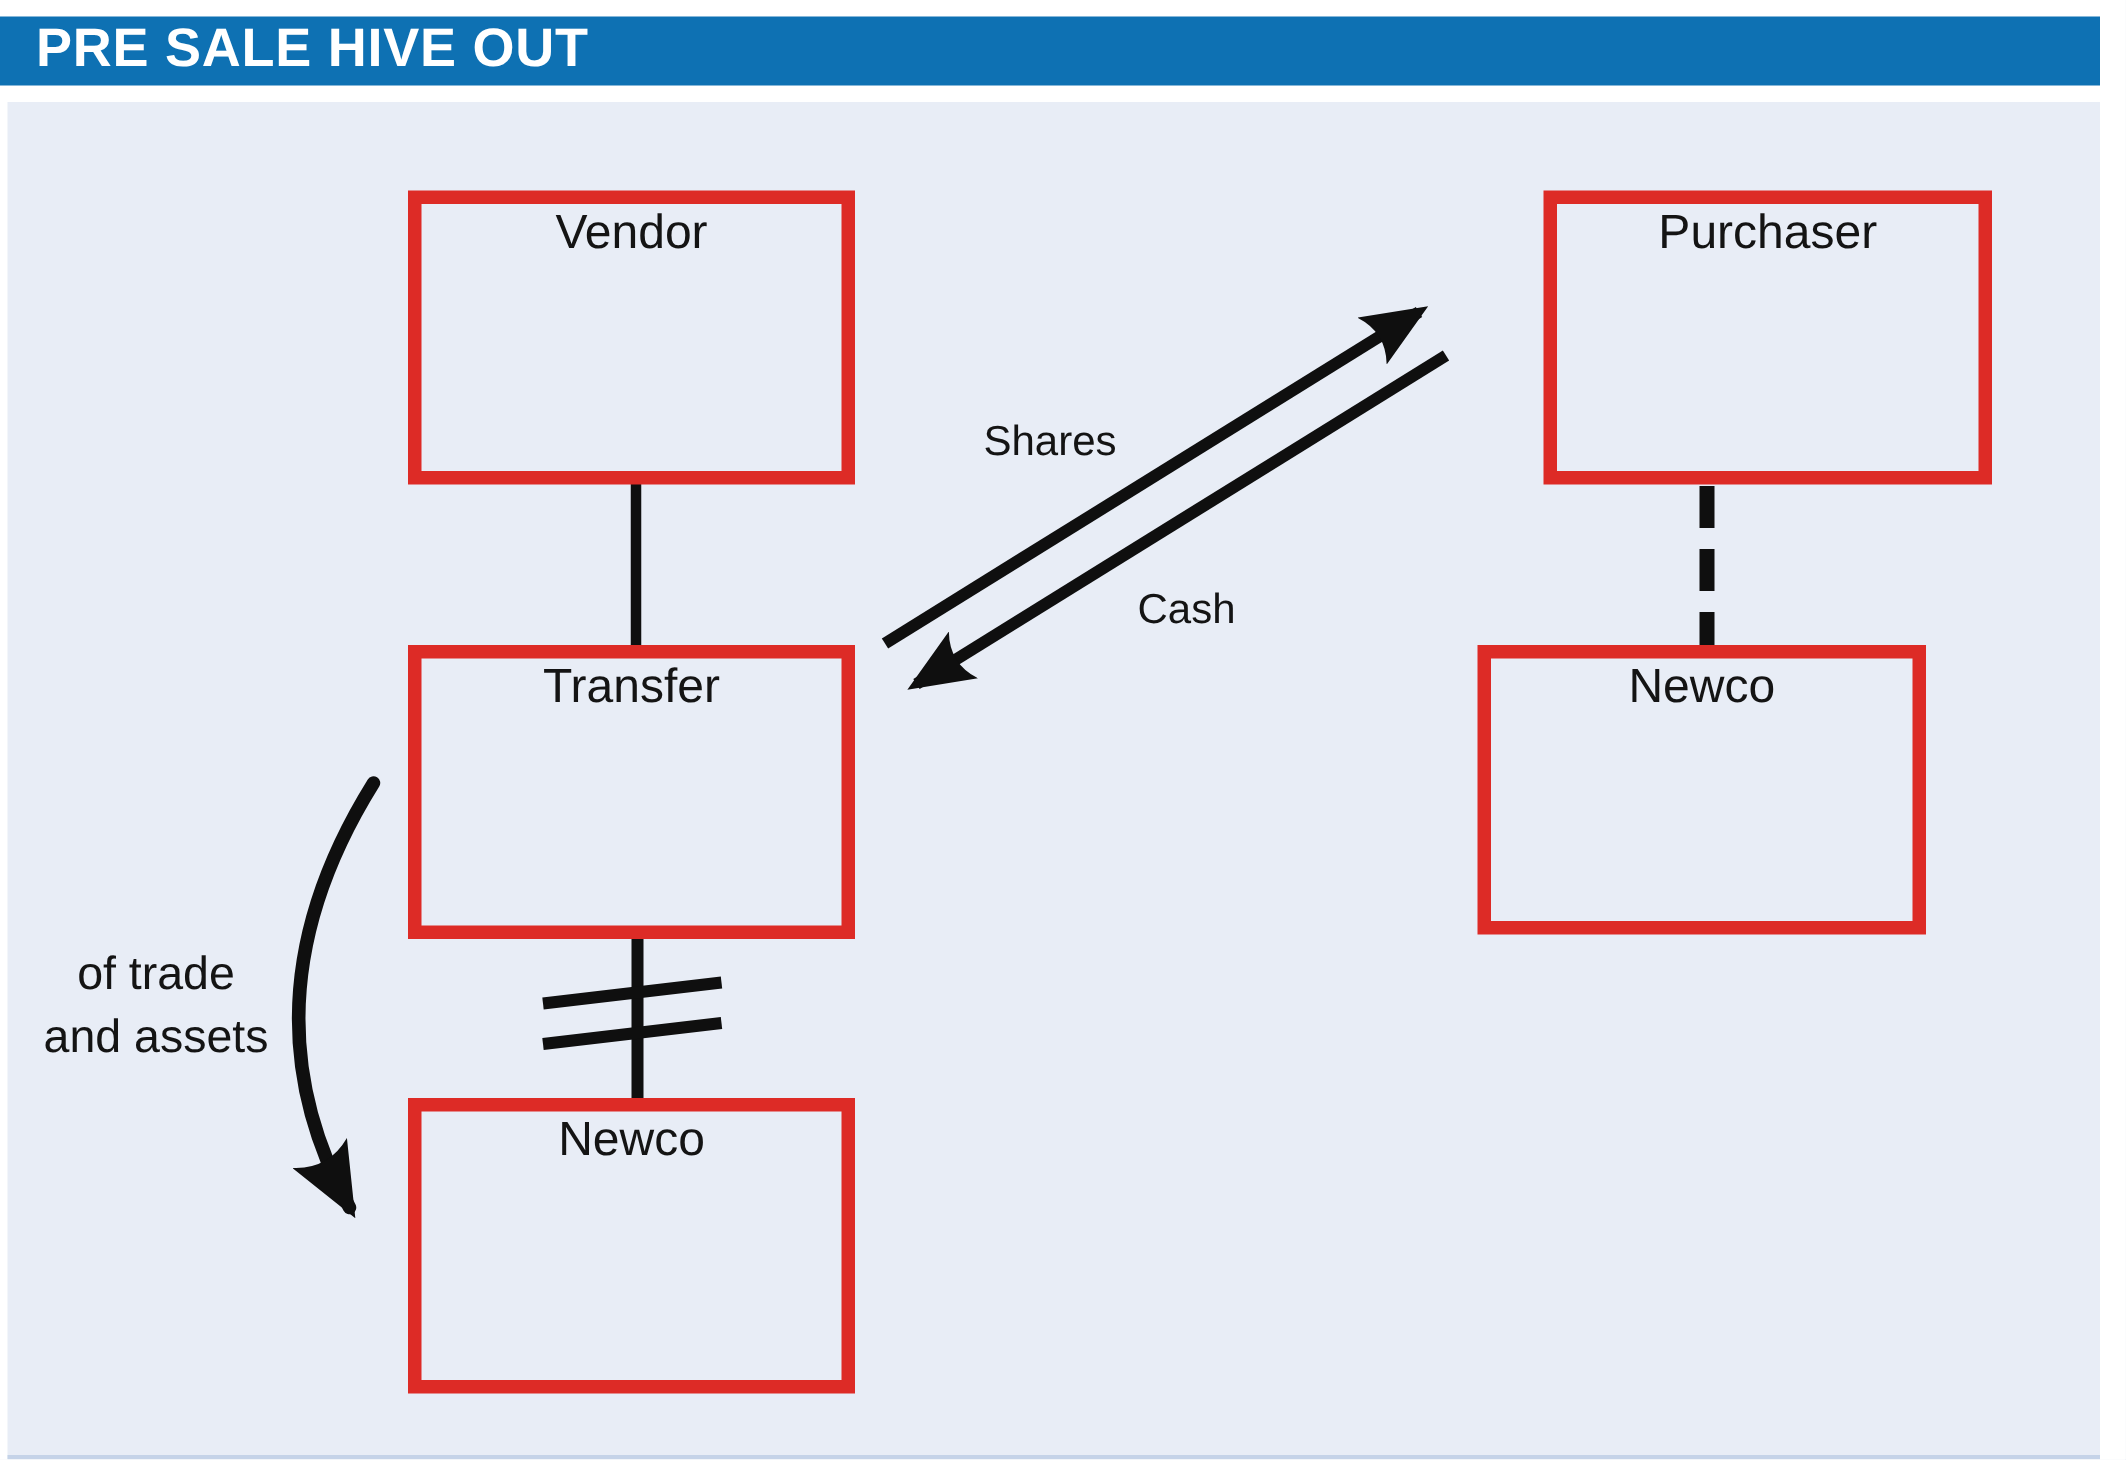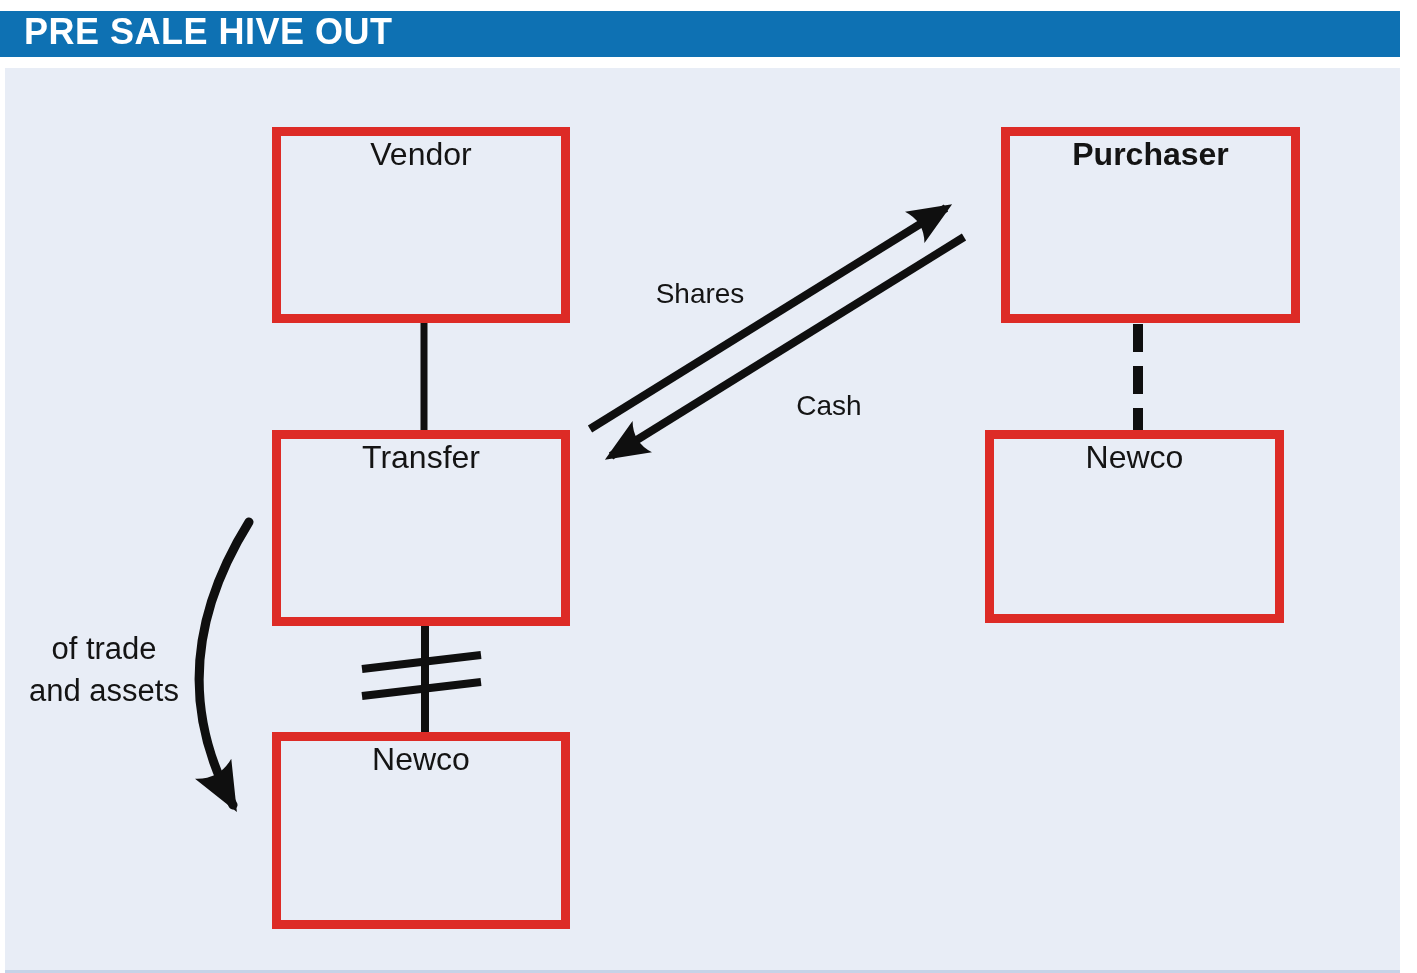--- a/index.html
+++ b/index.html
@@ -49,34 +49,34 @@
   .node {
     position: absolute;
     border: 9px solid #dd2b26;
     background: transparent;
     display: flex;
     justify-content: center;
     font-size: 32px;
     color: #141414;
   }
   .node-vendor       { left: 272px; top: 127px; width: 298px; height: 196px; }
-  .node-purchaser    { left: 1001px; top: 127px; width: 299px; height: 196px; font-weight: bold; }
+  .node-purchaser    { left: 1029px; top: 127px; width: 299px; height: 196px; }
   .node-company      { left: 272px; top: 430px; width: 298px; height: 196px; }
   .node-newco-right  { left: 985px; top: 430px; width: 299px; height: 193px; }
   .node-newco-bottom { left: 272px; top: 732px; width: 298px; height: 197px; }
 
   .flow-label {
     position: absolute;
     font-size: 28px;
     color: #141414;
     text-align: center;
     white-space: nowrap;
   }
   .label-shares   { left: 630px; top: 278px; width: 140px; }
-  .label-cash     { left: 769px; top: 390px; width: 120px; }
+  .label-cash     { left: 731px; top: 390px; width: 120px; }
   .label-transfer {
     left: 14px; top: 628px; width: 180px;
     font-size: 31px;
     line-height: 42px;
   }
   .label-transfer span { display: block; }
 </style>
 </head>
 <body>
 

